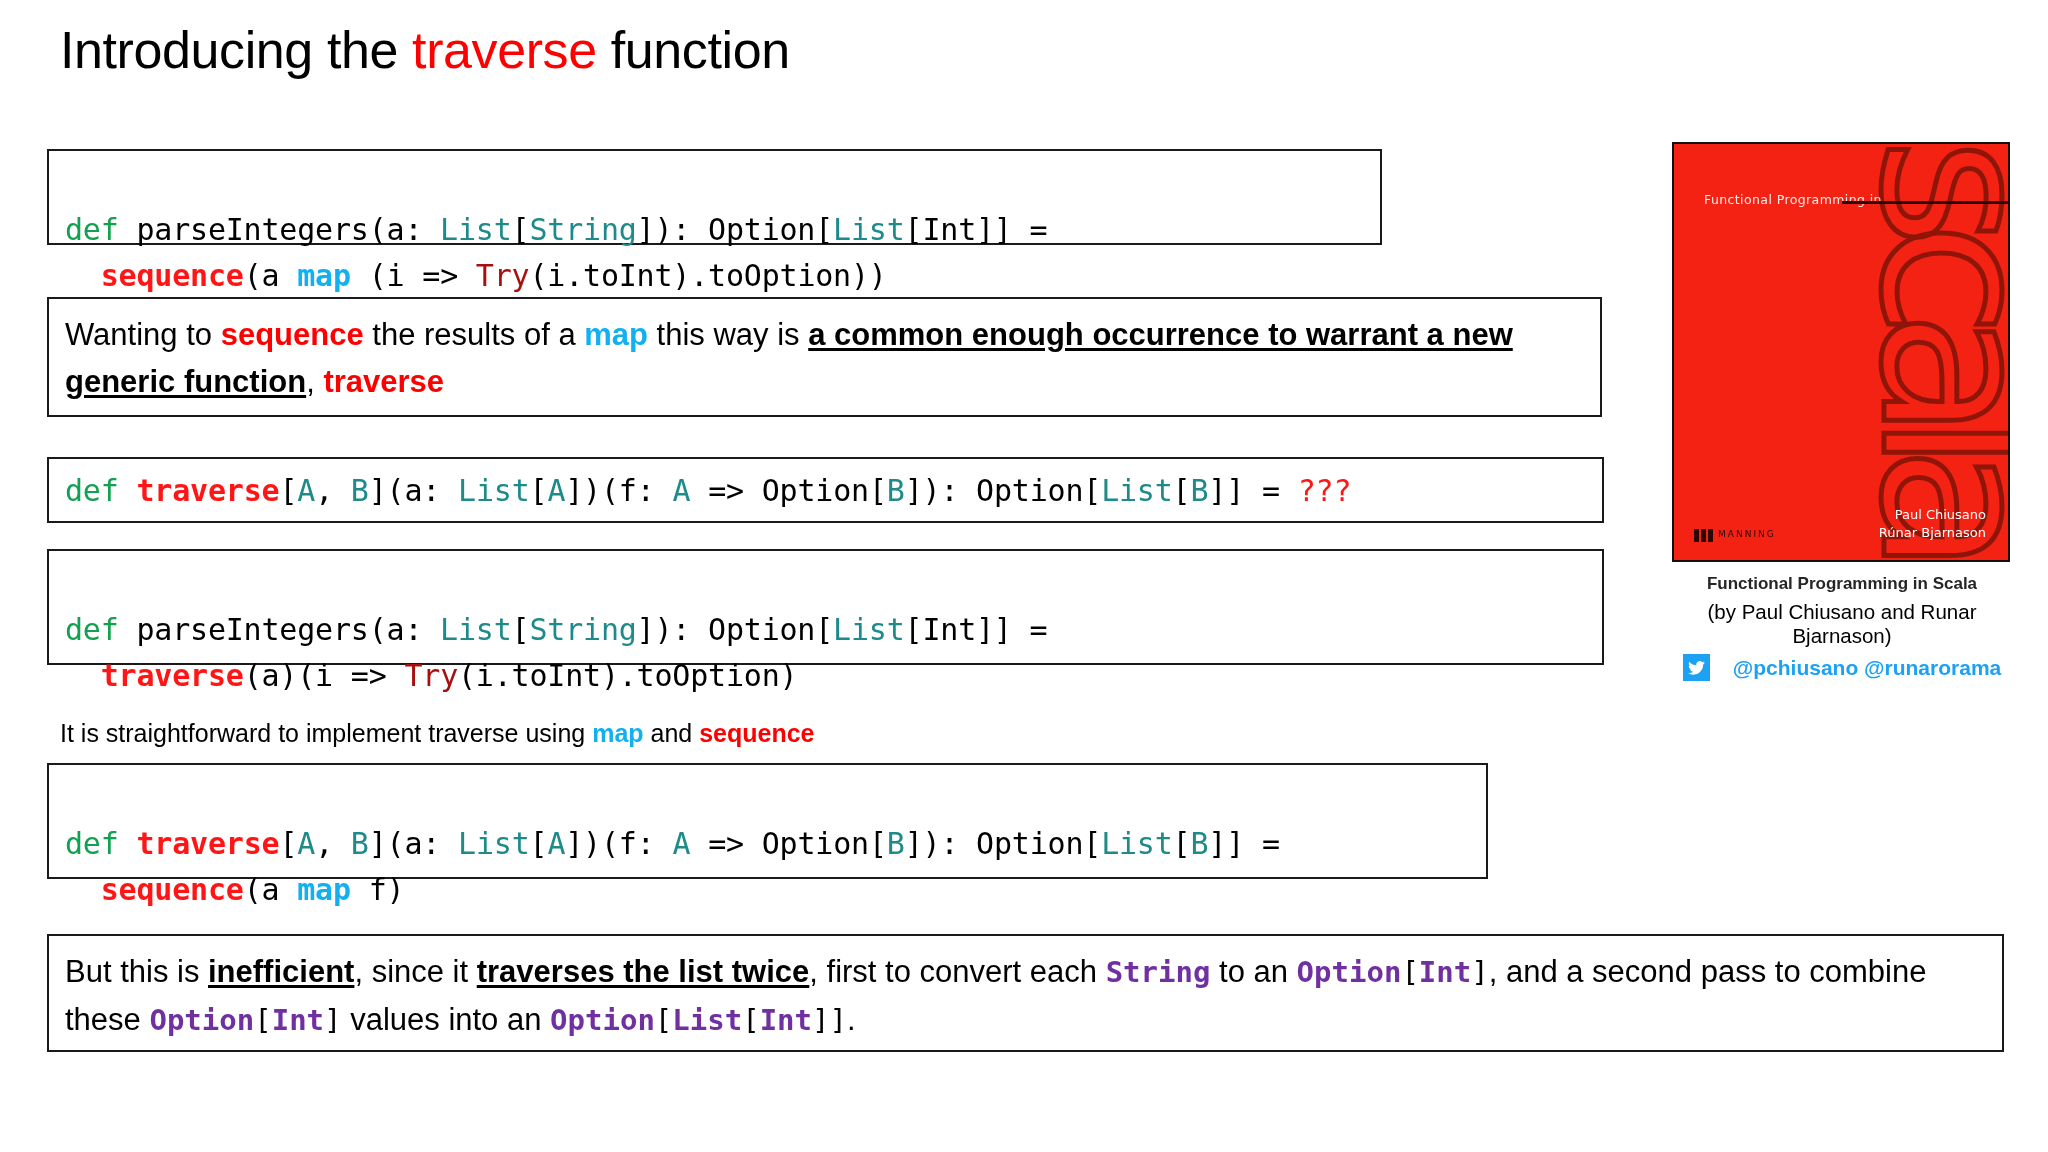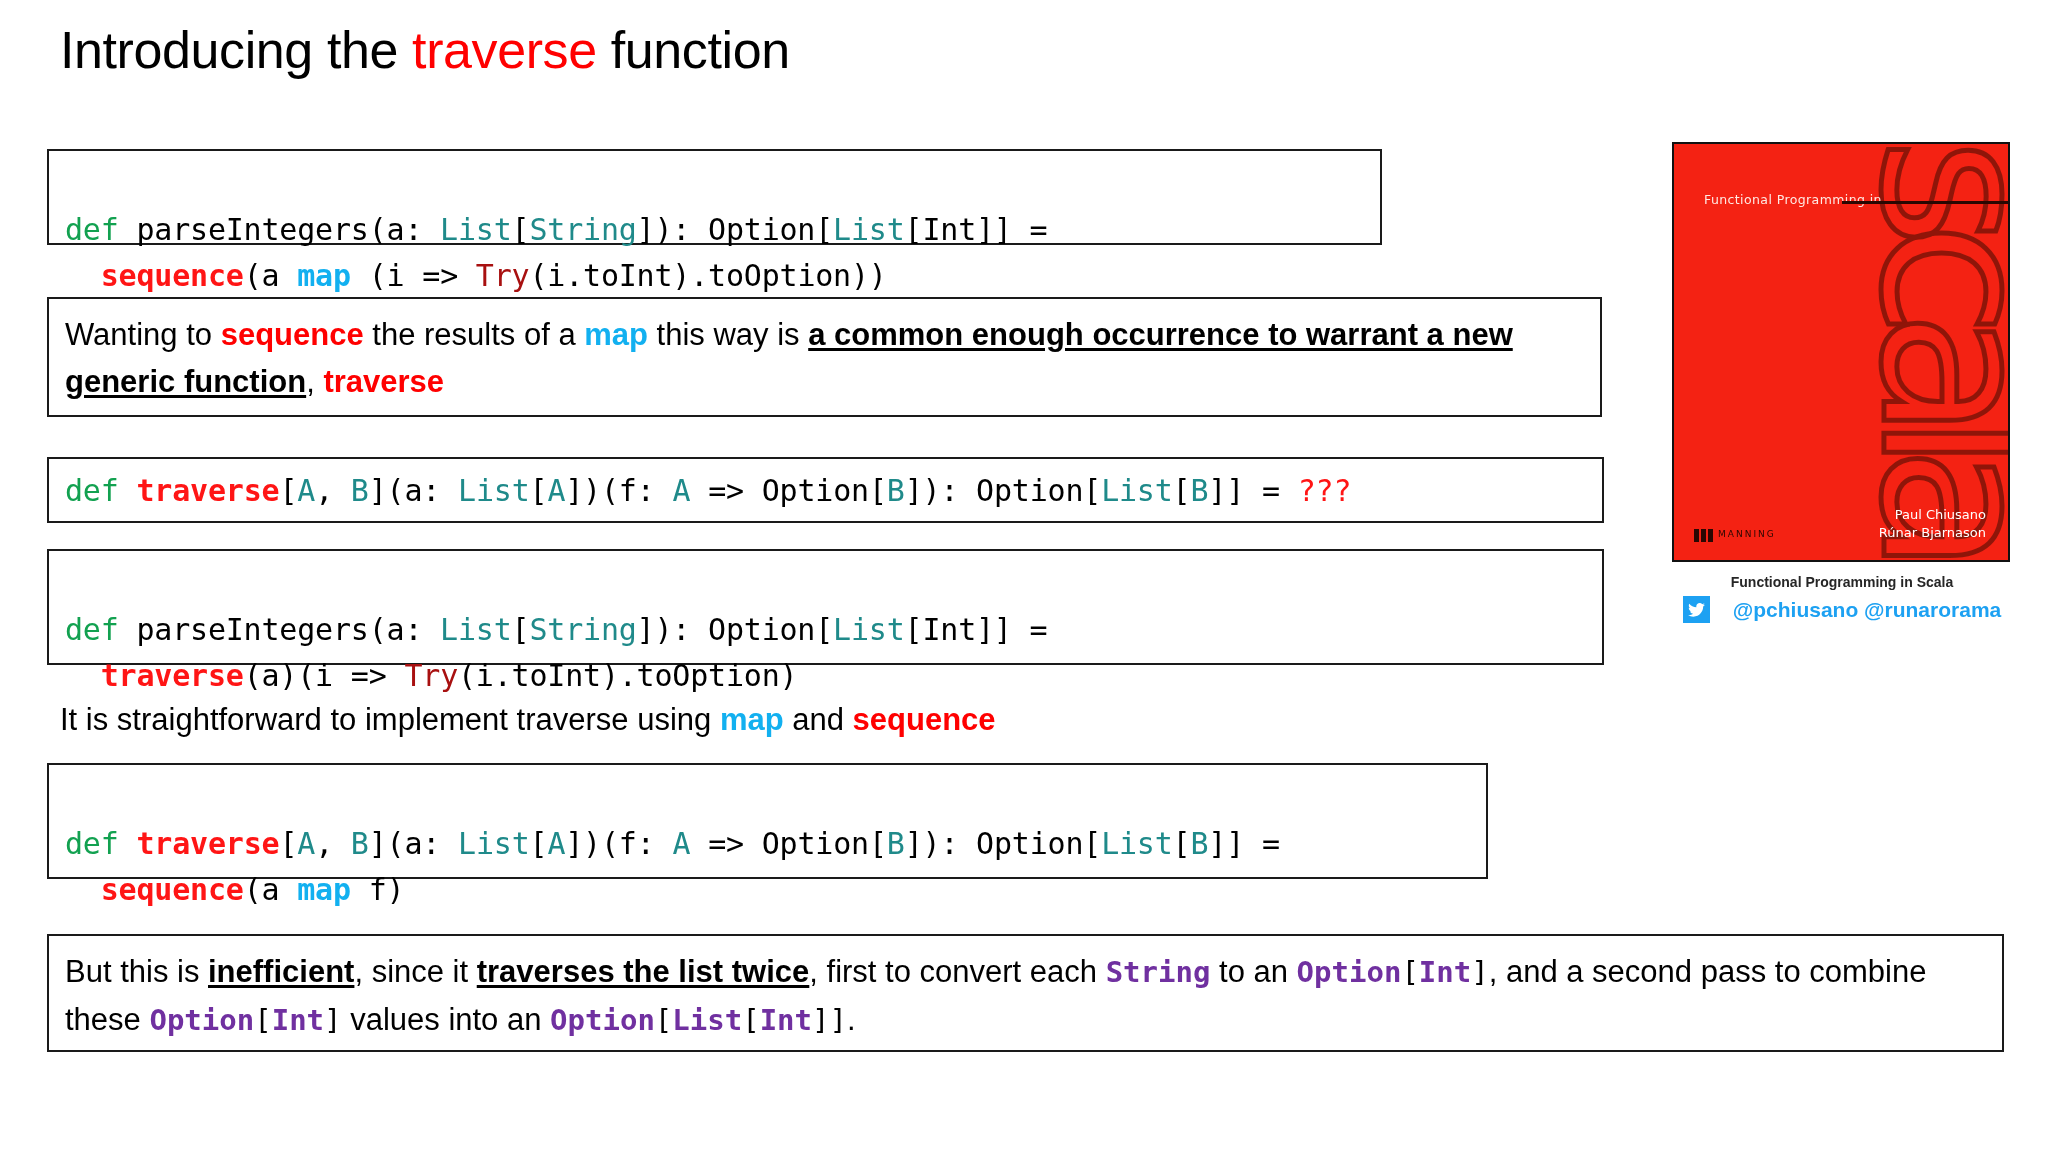--- a/index.html
+++ b/index.html
@@ -47,23 +47,24 @@
     position: absolute;
     border: 2px solid #1a1a1a;
     background: #ffffff;
     box-sizing: border-box;
     font-size: 31px;
     line-height: 47px;
     padding: 12px 16px 16px 16px;
   }
   .plain-line {
     position: absolute;
-    font-size: 31px;
+    font-size: 25px;
     line-height: 44px;
     white-space: nowrap;
+    margin-top: 13px;
   }
 
   
   .kw      { color: #12a150; }            
   .type    { color: #1f8a8a; }            
   .redfn   { color: #ff1515; font-weight: bold; }  
   .cyanfn  { color: #12b0f0; font-weight: bold; }  
   .darkred { color: #a81010; }            
   .qqq     { color: #ff1515; }
   .bu  { font-weight: bold; text-decoration: underline; text-underline-offset: 3px; }
@@ -152,21 +153,21 @@
   }
   #manning-text {
     font-size: 9px;
     letter-spacing: 2px;
     color: #2a0702;
     font-family: "DejaVu Sans", sans-serif;
   }
   #book-caption-title {
     margin-top: 12px;
     text-align: center;
-    font-size: 14px;
+    font-size: 17px;
     font-weight: bold;
     color: #262626;
   }
   #book-caption-authors {
     margin-top: 6px;
     text-align: center;
     font-size: 20.5px;
     color: #000000;
   }
   #book-twitter-row {
@@ -231,20 +232,21 @@
       <span class="manning-bars">
           <i></i>
           <i></i>
           <i></i>
         </span>
       <span id="manning-text">MANNING</span>
     </div>
   </div>
 
   <div id="book-caption-title">Functional Programming in Scala</div>
+  <div id="book-caption-authors">(by Paul Chiusano and Runar Bjarnason)</div>
 
   <div id="book-twitter-row">
     <span id="twitter-icon">
       <svg width="17" height="14" viewBox="0 0 24 20" aria-hidden="true">
         <path fill="#ffffff" d="M24 2.4c-.9.4-1.8.7-2.8.8 1-.6 1.8-1.6 2.2-2.7-1 .6-2 1-3.1 1.2C19.3.6 18 0 16.6 0c-2.7 0-4.9 2.2-4.9 4.9 0 .4 0 .8.1 1.1C7.7 5.8 4.1 3.9 1.7.9c-.4.8-.7 1.6-.7 2.5 0 1.7.9 3.2 2.2 4.1-.8 0-1.6-.2-2.2-.6v.1c0 2.4 1.7 4.4 3.9 4.8-.4.1-.8.2-1.3.2-.3 0-.6 0-.9-.1.6 2 2.4 3.4 4.6 3.4-1.7 1.3-3.8 2.1-6.1 2.1-.4 0-.8 0-1.2-.1 2.2 1.4 4.8 2.2 7.5 2.2 9.1 0 14-7.5 14-14v-.6c1-.7 1.8-1.6 2.5-2.5z"></path>
       </svg>
     </span>
     <span id="twitter-handles">@pchiusano @runarorama</span>
   </div>
 </div>

